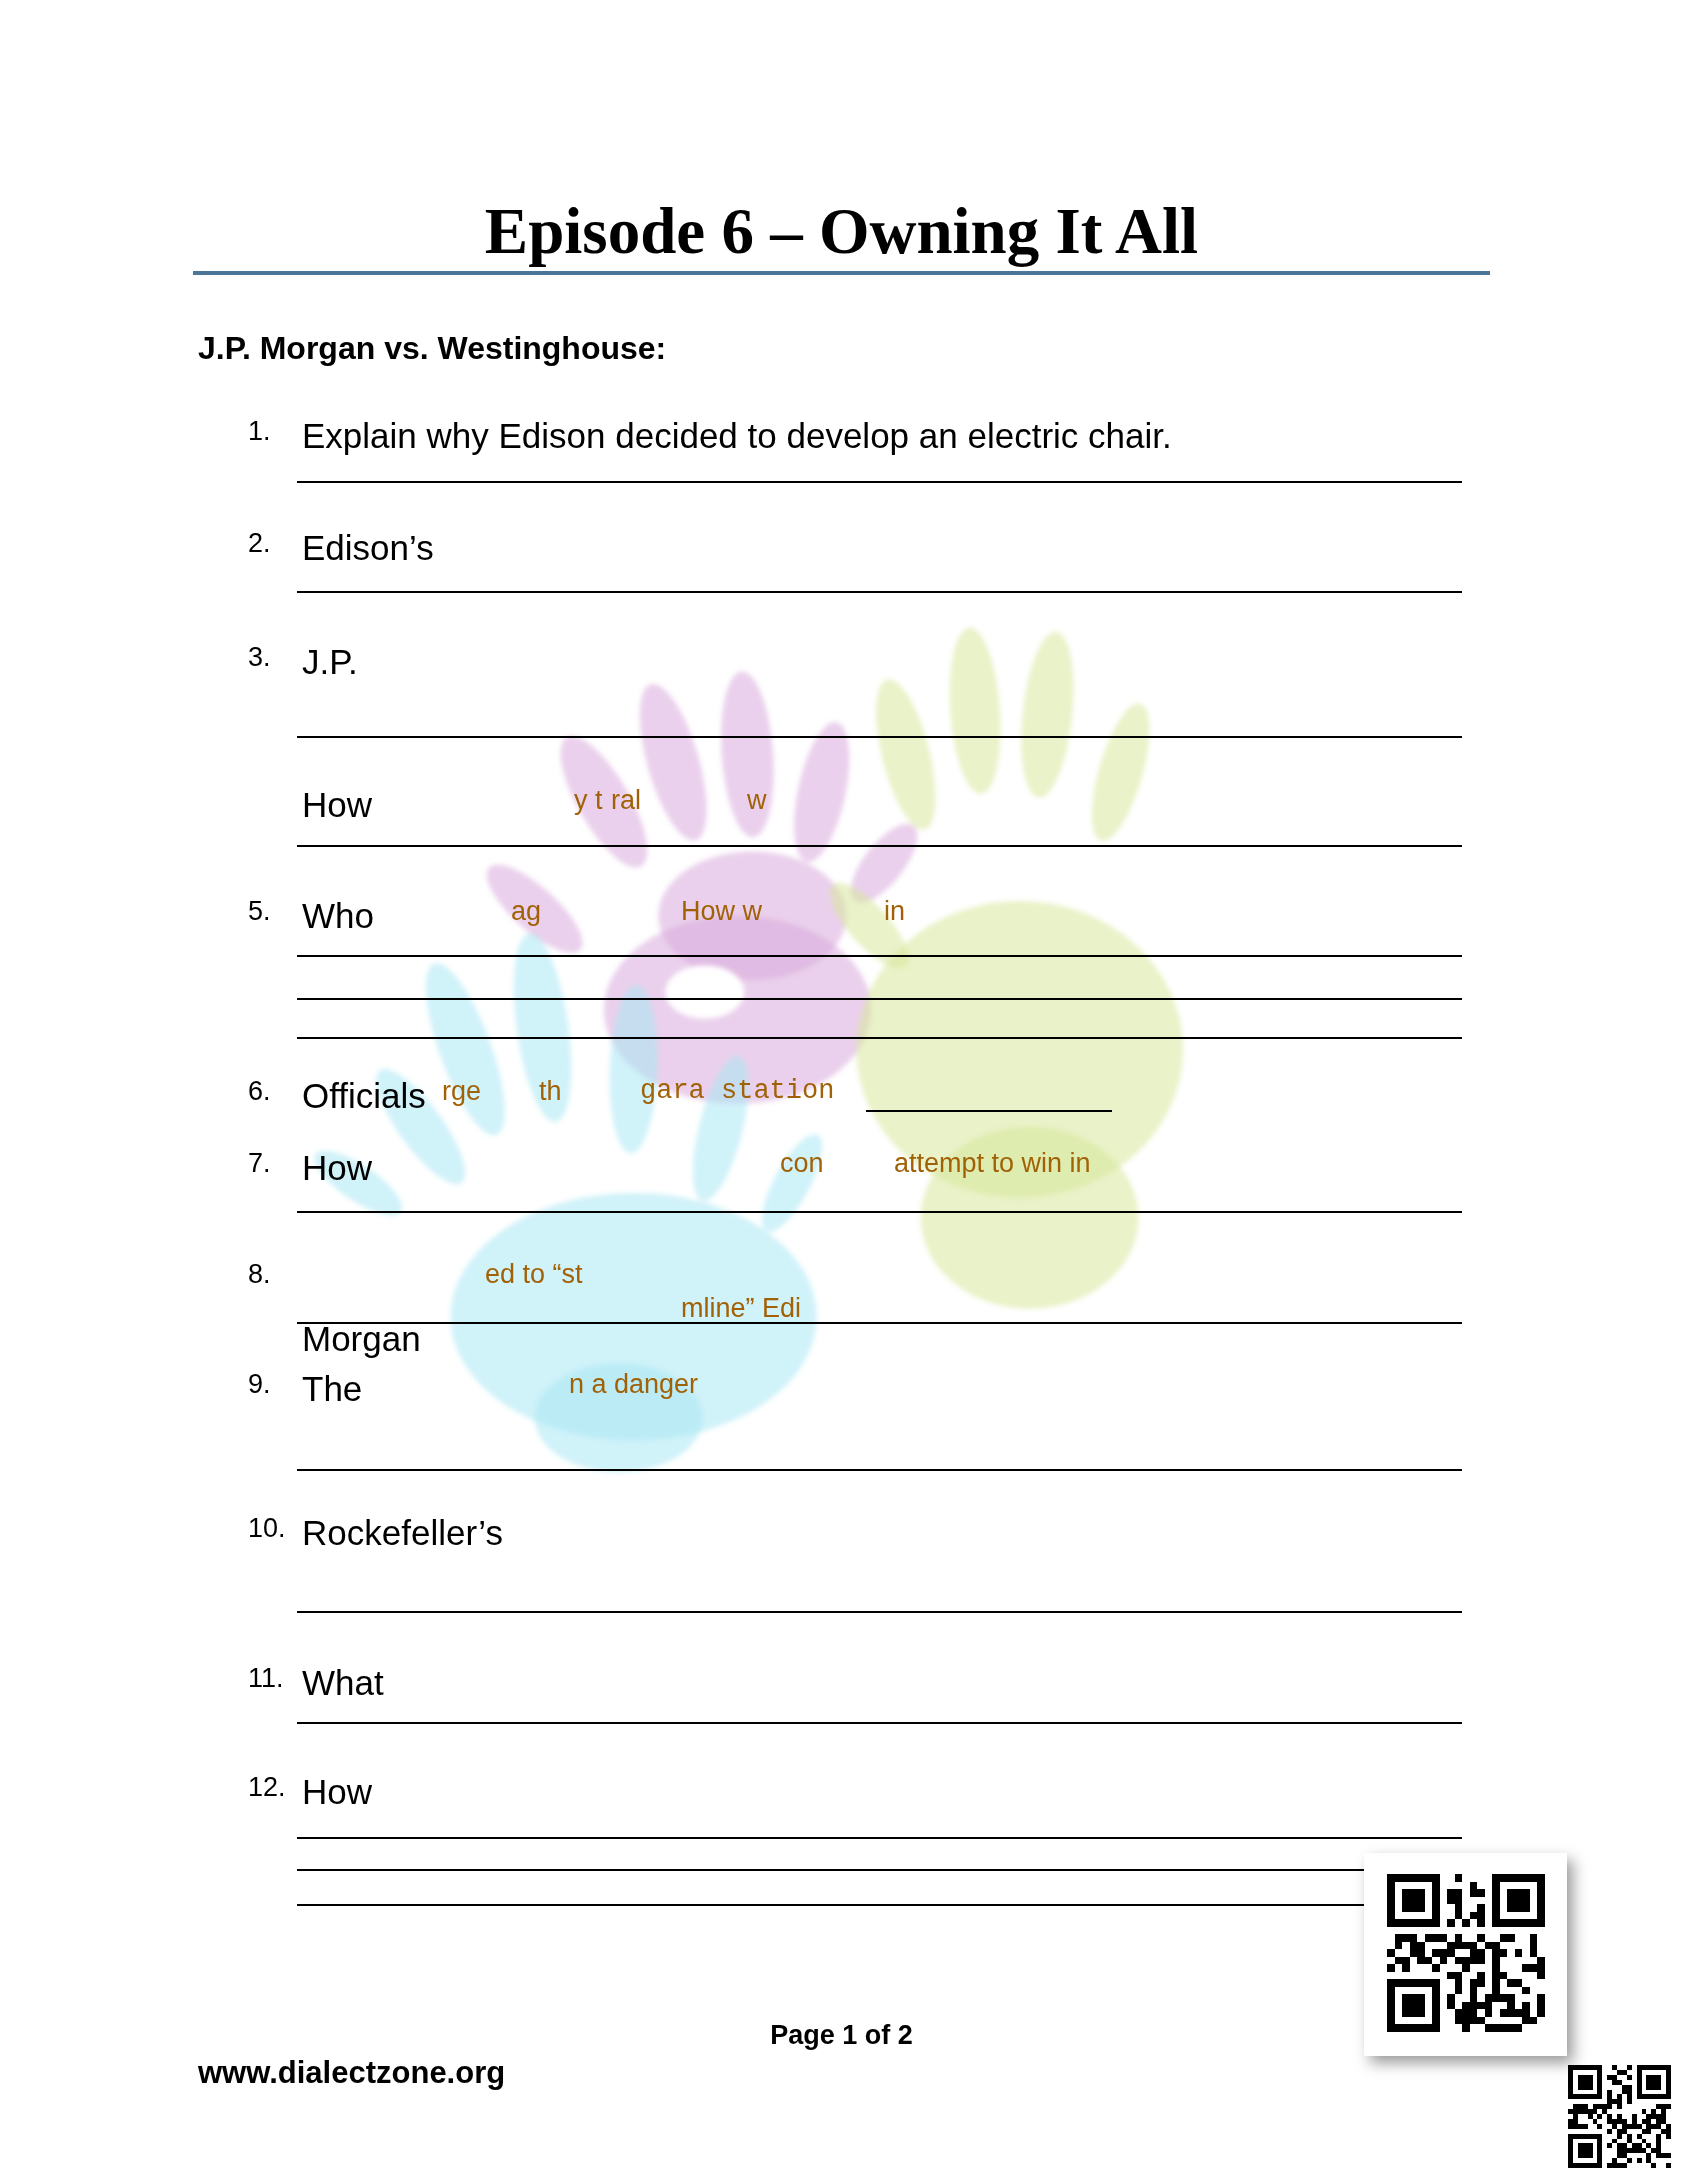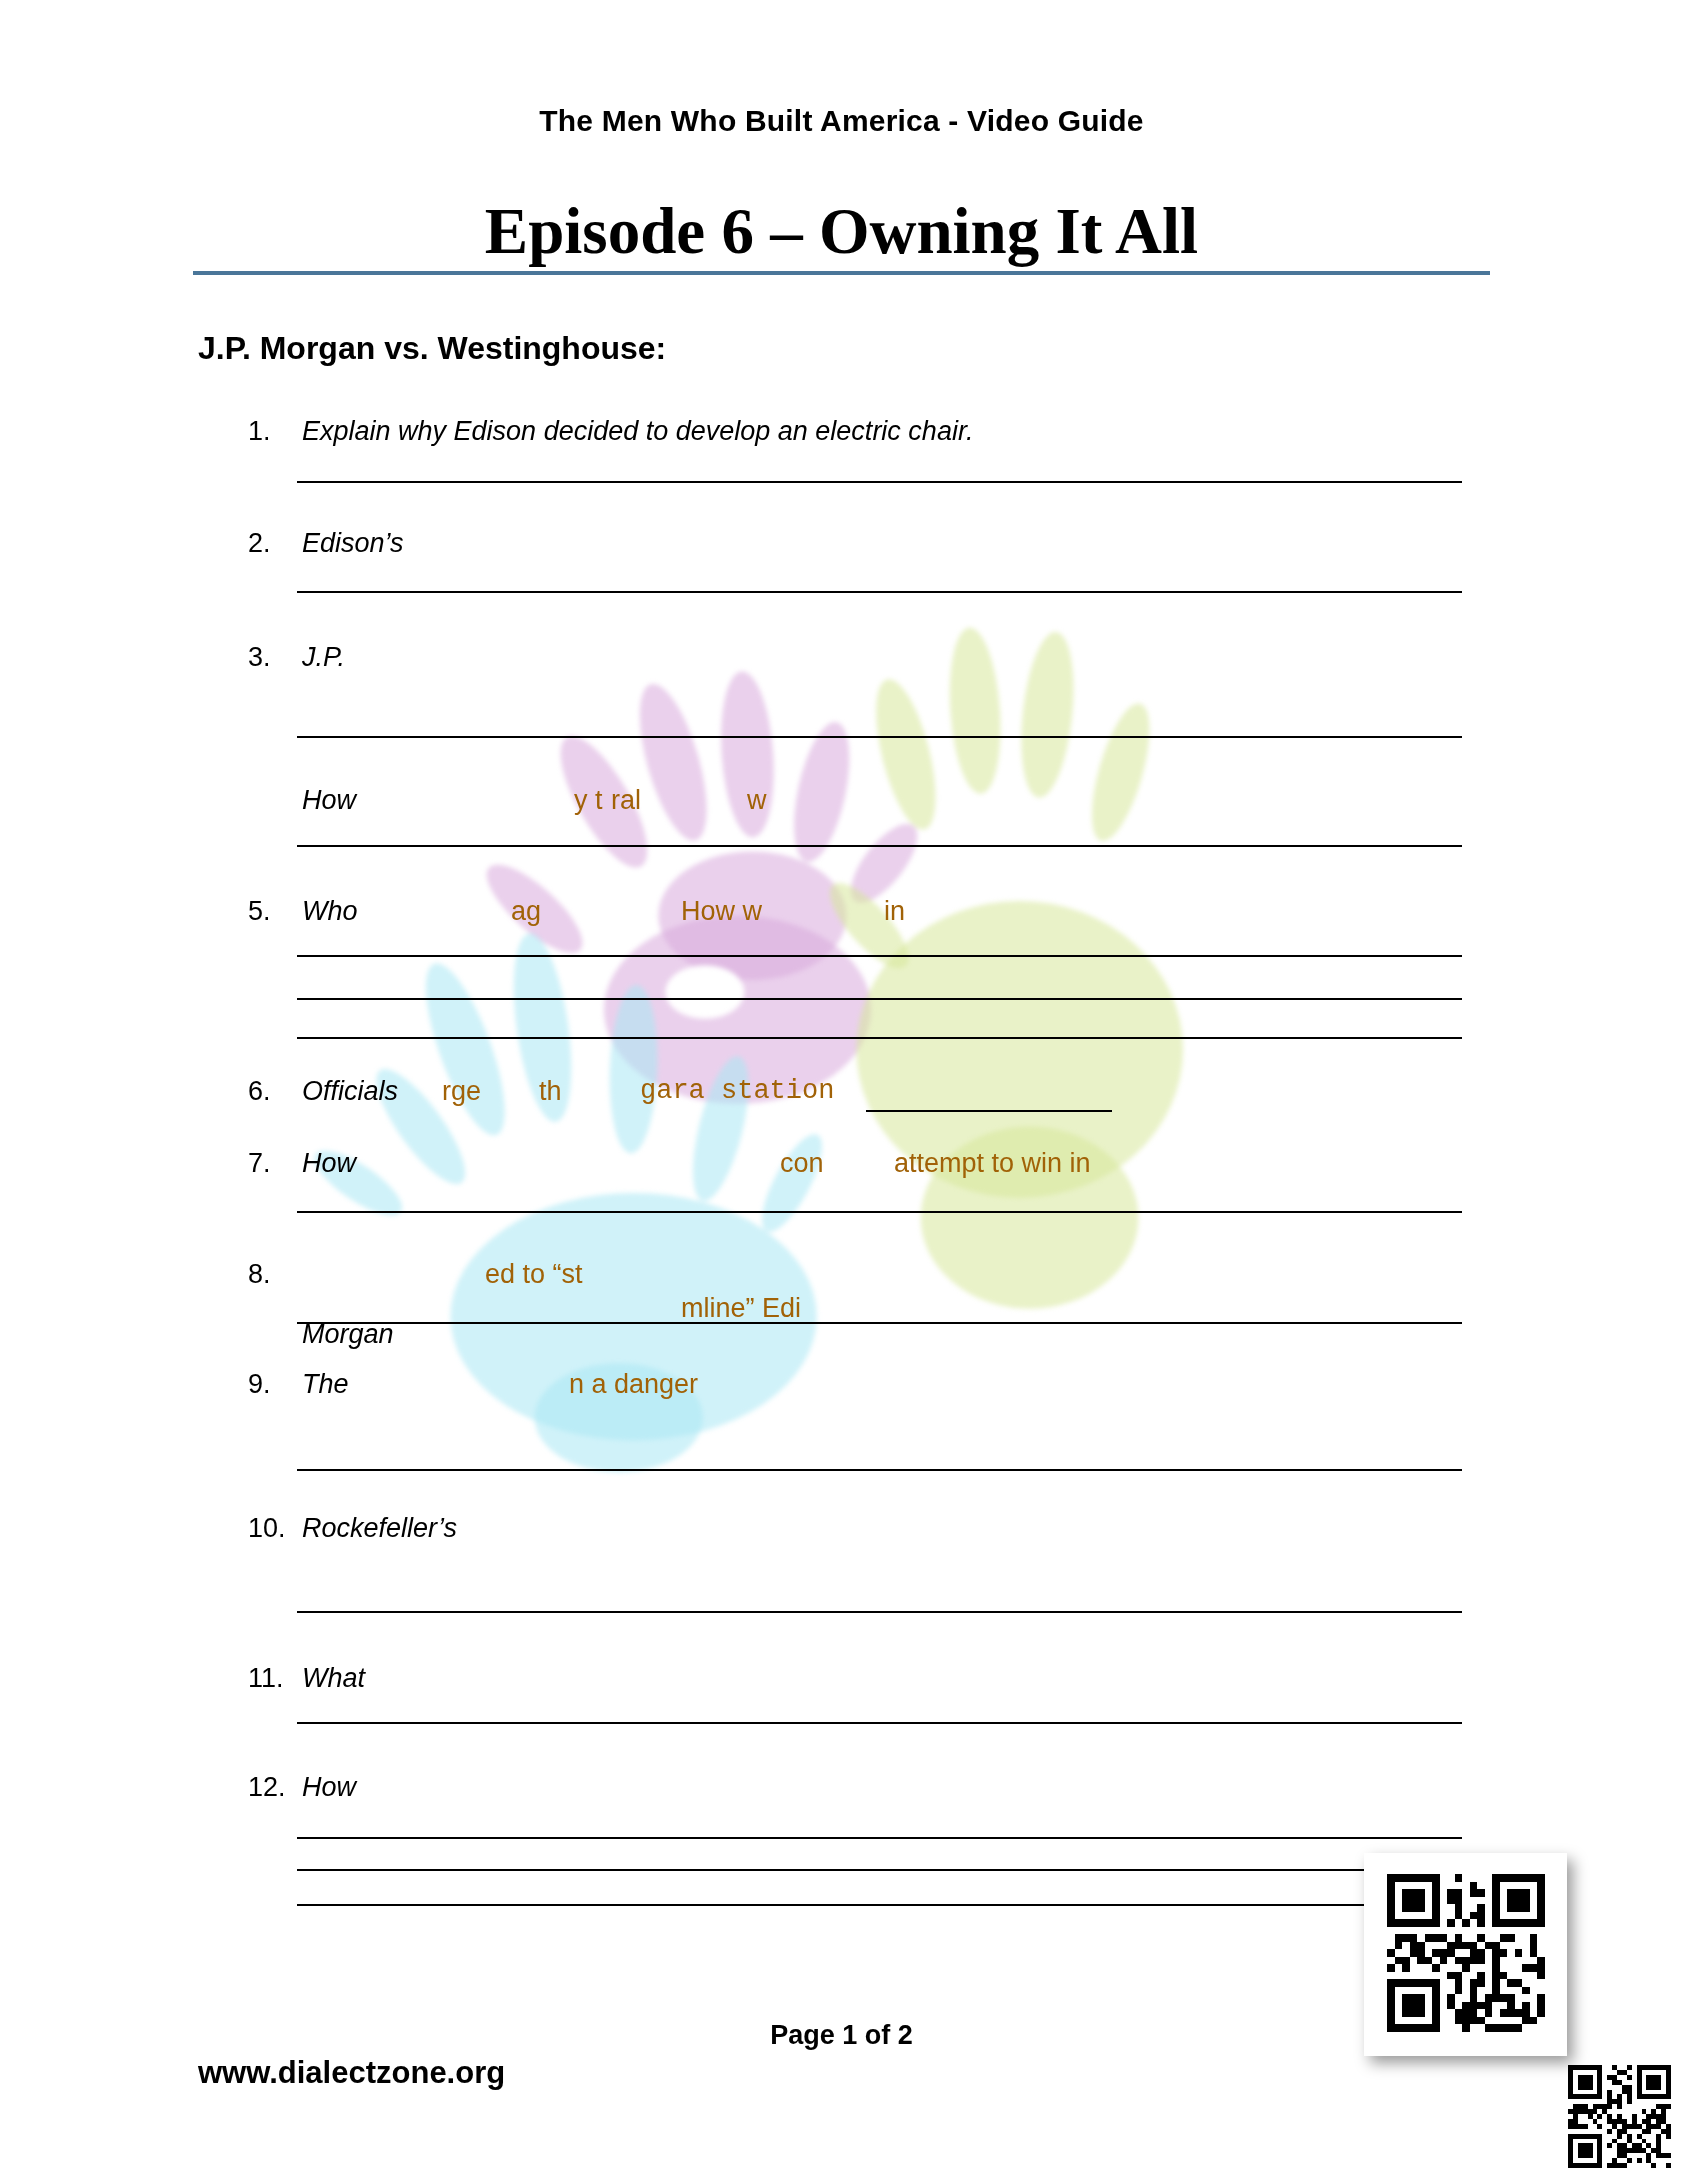--- a/index.html
+++ b/index.html
@@ -6,21 +6,21 @@
   .page{position:relative;width:1683px;height:2178px;background:#fff;overflow:hidden;
         font-family:"Liberation Sans",sans-serif;color:#000;}
   .abs{position:absolute;}
   .doc-header{top:104px;left:0;width:1683px;text-align:center;
               font-size:30px;font-weight:bold;letter-spacing:0.2px;}
   .episode-title{top:194px;left:0;width:1683px;text-align:center;
                  font-family:"Liberation Serif",serif;font-weight:bold;font-size:65px;}
   .title-rule{top:271px;left:193px;width:1297px;height:4px;}
   .section-heading{top:330px;left:198px;font-size:32px;font-weight:bold;}
   .q-num{position:absolute;left:248px;width:51px;font-size:27px;}
-  .q-text{position:absolute;left:302px;font-size:27px;font-style:italic;}
+  .q-text{position:absolute;left:302px;font-size:35px;}
   .q-row{position:absolute;left:0;top:0;width:1683px;height:0;z-index:3;}
   .a-line{position:absolute;left:297px;width:1165px;height:2px;background:#000;z-index:3;}
   .a-line-short{position:absolute;left:866px;width:246px;height:2px;background:#000;z-index:3;}
   .wm{position:absolute;top:0;left:0;z-index:1;filter:blur(2.5px);}
   .frag{position:absolute;color:#a16207;font-size:27px;white-space:pre;z-index:2;}
   .qr-card{top:1853px;left:1364px;width:203px;height:203px;background:#fff;z-index:4;
            box-shadow:6px 7px 14px rgba(0,0,0,0.40);display:flex;align-items:center;justify-content:center;}
   .qr-small{top:2065px;left:1568px;width:103px;height:103px;background:#fff;z-index:4;}
   .page-number{top:1992px;left:0;width:1683px;text-align:center;font-size:27px;font-weight:bold;margin-top:28px;}
   .website{top:2055px;left:198px;font-size:31px;font-weight:bold;}
@@ -75,21 +75,20 @@
       <span class="frag" style="left: 442px; top: 1076px;">rge</span>
       <span class="frag" style="left: 539px; top: 1076px;">th</span>
       <span class="frag" style="left: 640px; top: 1076px; font-family: Liberation Mono, monospace;">gara station</span>
       <span class="frag" style="left: 780px; top: 1148px;">con</span>
       <span class="frag" style="left: 894px; top: 1148px;">attempt to win in</span>
       <span class="frag" style="left: 485px; top: 1259px;">ed to “st</span>
       <span class="frag" style="left: 681px; top: 1259px; margin-top: 34px;">mline” Edi</span>
       <span class="frag" style="left: 569px; top: 1369px;">n a danger</span>
     </div>
 
-  <div class="abs doc-header qtxt">The Men Who Built America - Video Guide</div>
   <div class="abs episode-title qtxt">Episode 6 – Owning It All</div>
   <div class="abs title-rule" style="background:#4a7699;"></div>
   <div class="abs section-heading qtxt">J.P. Morgan vs. Westinghouse:</div>
 
   <div class="q-row">
     <span class="q-num" style="top:416px">1.</span>
     <span class="q-text" style="top:416px">Explain why Edison decided to develop an electric chair.</span>
     <span class="q-num" style="top:528px">2.</span>
     <span class="q-text" style="top:528px">Edison’s</span>
     <span class="q-num" style="top:642px">3.</span>

